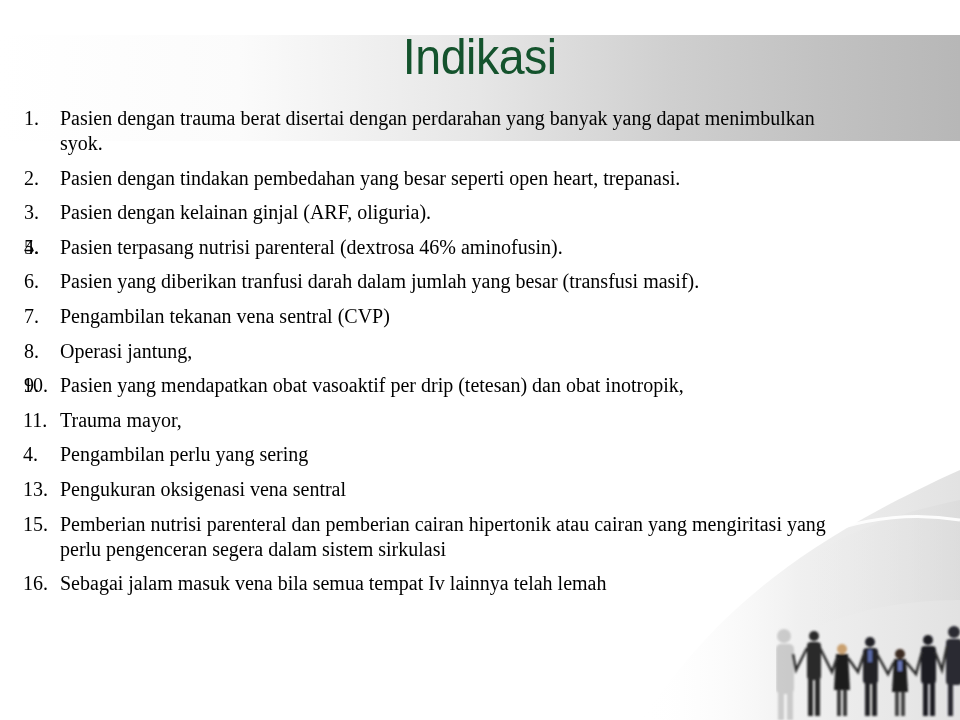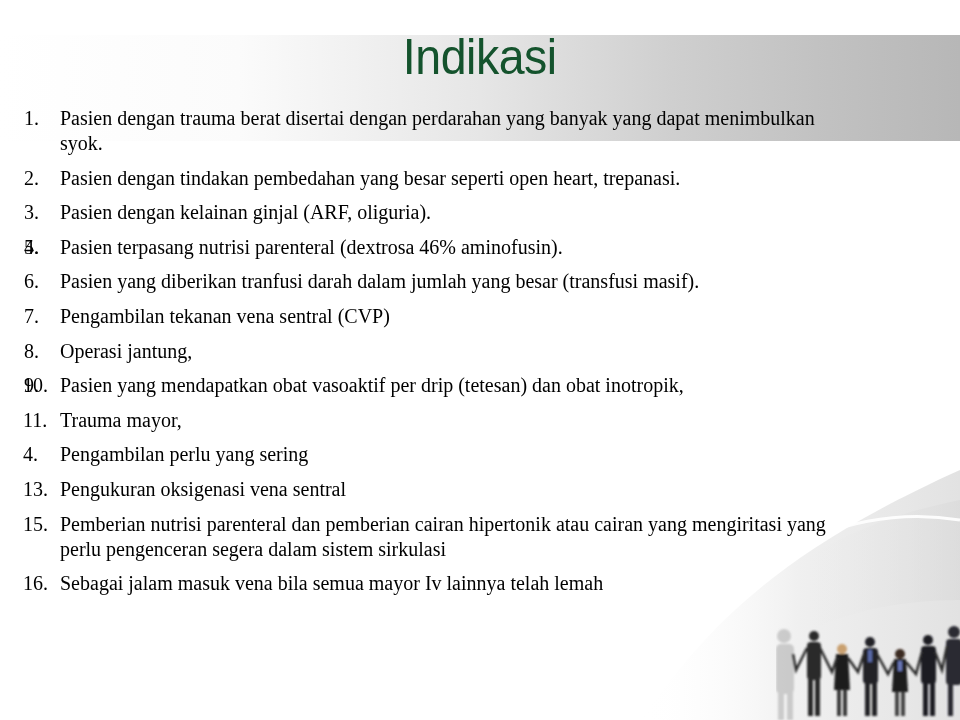--- a/index.html
+++ b/index.html
@@ -65,21 +65,21 @@
   <li class="item"><span class="num">5.</span><span>Pasien terpasang nutrisi parenteral (dextrosa 46% aminofusin).</span></li>
   <li class="item"><span class="num">6.</span><span>Pasien yang diberikan tranfusi darah dalam jumlah yang besar (transfusi masif).</span></li>
   <li class="item"><span class="num">7.</span><span>Pengambilan tekanan vena sentral (CVP)</span></li>
   <li class="item"><span class="num">8.</span><span>Operasi jantung,</span></li>
   <li class="item"><span class="num">9.</span></li>
   <li class="item wide"><span class="num">10.</span><span>Pasien yang mendapatkan obat vasoaktif per drip (tetesan) dan obat inotropik,</span></li>
   <li class="item wide"><span class="num">11.</span><span>Trauma mayor,</span></li>
   <li class="item wide"><span class="num">4.</span><span>Pengambilan perlu yang sering</span></li>
   <li class="item wide"><span class="num">13.</span><span>Pengukuran oksigenasi  vena sentral</span></li>
   <li class="item wide"><span class="num">15.</span><span>Pemberian nutrisi parenteral dan pemberian cairan hipertonik atau cairan yang mengiritasi  yang perlu pengenceran segera dalam sistem sirkulasi</span></li>
-  <li class="item wide"><span class="num">16.</span><span>Sebagai jalam masuk vena bila semua mayor Iv lainnya telah lemah</span></li>
+  <li class="item wide"><span class="num">16.</span><span>Sebagai jalam masuk vena bila semua tempat Iv lainnya telah lemah</span></li>
 </ol>
 
 <svg class="people" viewBox="0 0 184 106">
   <defs>
     <filter id="blur">
         <feGaussianBlur stdDeviation="1.2"></feGaussianBlur>
       </filter>
   </defs>
   <g filter="url(#blur)">
 

